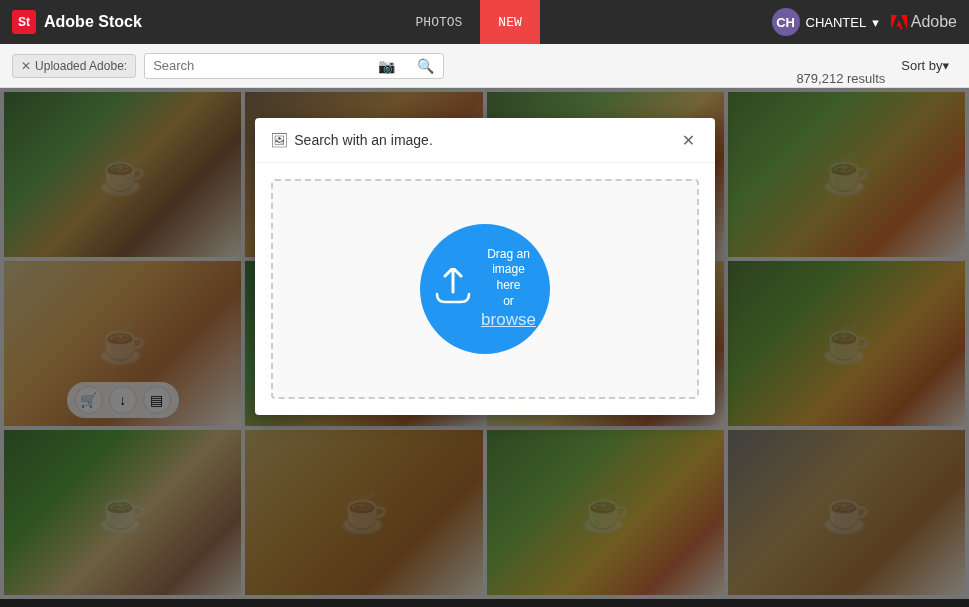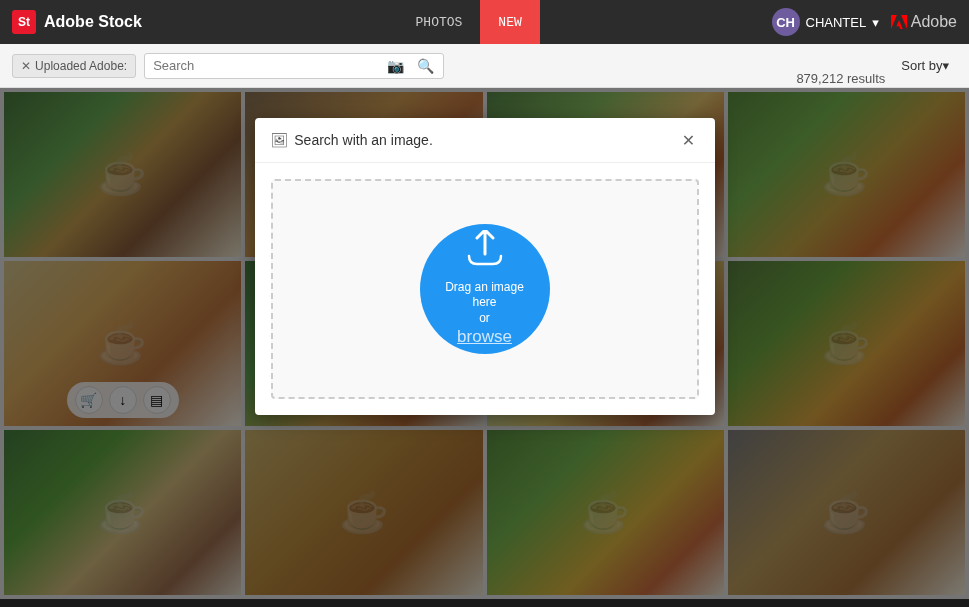--- a/index.html
+++ b/index.html
@@ -109,21 +109,21 @@
       font-size: 12px;
       color: #555;
     }
     .search-input-area {
       display: flex;
       align-items: center;
       background: white;
       border: 1px solid #ccc;
       border-radius: 3px;
       padding: 4px 8px;
-      gap: 13px;
+      gap: 22px;
       flex: 1;
       max-width: 300px;
     }
     .search-input-area input {
       border: none;
       outline: none;
       font-size: 13px;
       color: #555;
       background: transparent;
       width: 100%;
@@ -237,21 +237,20 @@
       align-items: center;
       justify-content: center;
     }
     .drop-circle {
       width: 130px;
       height: 130px;
       background: #1da1f2;
       background: #2196F3;
       border-radius: 50%;
       display: flex;
-      flex-direction: column;
       align-items: center;
       justify-content: center;
       gap: 8px;
       color: white;
       text-align: center;
       padding: 16px;
     }
     .drop-circle .upload-icon {
       font-size: 36px;
       line-height: 1;

